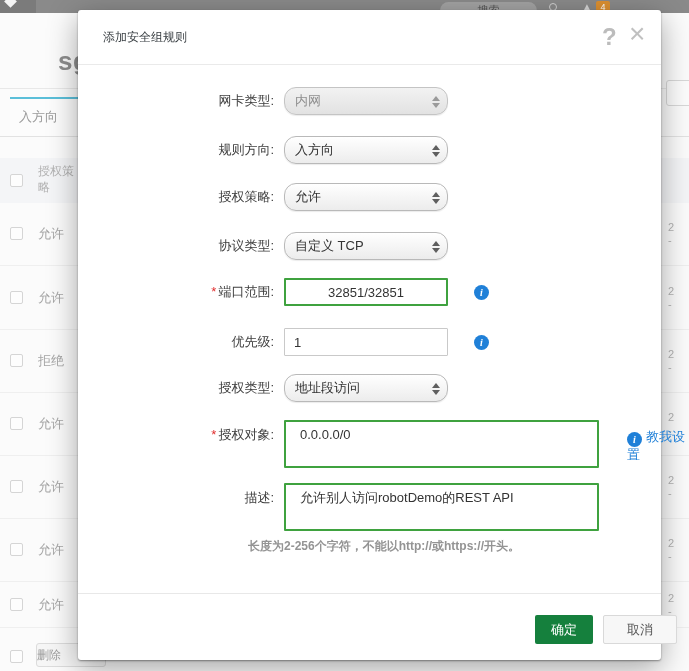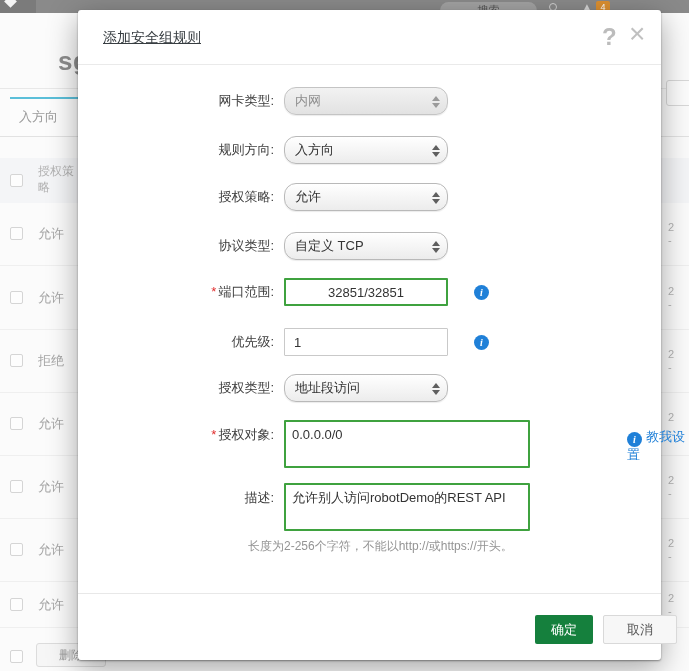--- a/index.html
+++ b/index.html
@@ -34,55 +34,55 @@
   .cb { position:absolute; left:10px; width:13px; height:13px; border:1px solid #d5d5d5; border-radius:2px; background:#fdfdfd; }
   .thead .cb { top:16px; }
 
   .brow { position:absolute; left:0; width:689px; border-bottom:1px solid #efefef; background:transparent; z-index:1; }
   .brow .cb { top:50%; margin-top:-7px; }
   .brow-text { position:absolute; left:38px; top:50%; transform:translateY(-50%); font-size:13px; color:#a5a5a5; }
   .date-frag { position:absolute; left:668px; top:50%; transform:translateY(-50%); font-size:11px; line-height:13px; color:#b3b3b3; }
   .lastrow { position:absolute; left:0; top:628px; width:689px; height:43px; z-index:1; }
   .lastrow .cb { top:22px; }
   .del-btn { position:absolute; left:36px; top:15px; width:70px; height:24px; background:#f6f6f6; border:1px solid #dcdcdc;
-             border-radius:3px; font-size:12px; color:#9c9c9c; text-align:center; line-height:22px; }
+             border-radius:3px; font-size:12px; color:#9c9c9c; line-height:22px; }
 
   
   .modal { position:absolute; left:78px; top:10px; width:583px; height:650px; background:#ffffff; border-radius:3px; z-index:5;
            box-shadow:0 1px 2px rgba(0,0,0,.4), 0 8px 30px rgba(0,0,0,.35); }
   .m-header { position:absolute; left:0; top:0; width:100%; height:55px; border-bottom:1px solid #eaeaea; }
-  .m-title { position:absolute; left:25px; top:0; line-height:55px; font-size:14px; color:#373d41;text-decoration:underline; }
+  .m-title { position:absolute; left:25px; top:0; line-height:55px; font-size:12px; color:#373d41; }
   .m-help { position:absolute; left:524px; top:13px; font-size:24px; color:#bcbcbc; cursor:pointer; font-weight:bold; }
   .m-close { position:absolute; left:551px; top:8px; font-size:28px; color:#c0c0c0; cursor:pointer; }
 
   .frow { position:absolute; left:0; width:100%; height:28px;margin-left:36px; }
   .flabel { position:absolute; left:0; top:0; width:160px; text-align:right; font-size:13px; color:#404040; line-height:28px; }
   .flabel.ta-top { line-height:15px; padding-top:7px; }
   .req { color:#e02d2d; margin-right:2px; }
 
   .sel { position:absolute; left:170px; top:0; width:164px; height:28px; border:1px solid #b9b9b9; border-radius:12px;
          background:linear-gradient(#ffffff,#ececec); box-shadow:0 1px 1px rgba(0,0,0,.08);
          font-size:13px; color:#333; line-height:26px; padding-left:10px; cursor:pointer; }
   .sel.disabled { background:linear-gradient(#f2f2f2,#e2e2e2); color:#8f8f8f; border-color:#c4c4c4; cursor:default; }
   .stepper { position:absolute; right:5px; top:4px; width:12px; height:20px; display:flex; flex-direction:column; align-items:center; justify-content:center; gap:2px; }
   .tu { width:0; height:0; border-left:4px solid transparent; border-right:4px solid transparent; border-bottom:5px solid #5f5f5f; }
   .td { width:0; height:0; border-left:4px solid transparent; border-right:4px solid transparent; border-top:5px solid #5f5f5f; }
   .sel.disabled .tu { border-bottom-color:#9a9a9a; } .sel.disabled .td { border-top-color:#9a9a9a; }
 
   .inp { position:absolute; left:170px; top:0; width:164px; height:28px; border:1px solid #c9c9c9; border-radius:1px;
          padding:0 9px; font-size:13px; color:#333; background:#fff; font-family:inherit; outline:none; }
   .inp.valid { border:2px solid #3fa23f;text-align:center; }
-  .txa { position:absolute; left:170px; top:0; width:246px; height:48px; border:2px solid #3fa23f; border-radius:1px;
-         padding:5px 6px; font-size:13px; line-height:16px; color:#333; background:#fff; resize:none; font-family:inherit; outline:none; }
+  .txa { position:absolute; left:170px; top:0; width:315px; height:48px; border:2px solid #3fa23f; border-radius:1px;
+         padding:5px 14px; font-size:13px; line-height:16px; color:#333; background:#fff; resize:none; font-family:inherit; outline:none; }
 
   .info { position:absolute; left:360px; top:7px; width:15px; height:15px; border-radius:50%; background:#1f80d8;
           color:#fff; font:italic bold 10px "Liberation Serif","DejaVu Serif",serif; text-align:center; line-height:15px; }
   .teach { position:absolute; left:513px; top:8px; font-size:13px; color:#2080d8; cursor:pointer; }
   .teach .info { position:relative; left:0; top:2px; display:inline-block; margin-right:4px; }
-  .helper { position:absolute; left:170px; top:528px; font-size:12px; color:#949494; }
+  .helper { position:absolute; left:170px; top:528px; font-size:12px; color:#949494;font-weight:bold; }
 
   .f-line { position:absolute; left:0; top:583px; width:100%; border-top:1px solid #e8e8e8; }
   .btn { position:absolute; top:605px; height:29px; font-size:13px; text-align:center; border-radius:2px; cursor:pointer; }
   .btn-ok { left:457px; width:58px; background:#15803d; color:#ffffff; line-height:29px; }
   .btn-cancel { left:525px; width:74px; background:#f7f7f7; border:1px solid #d9d9d9; color:#555; line-height:27px; }
 </style>
 </head>
 <body>
 
 <div class="canvas">

